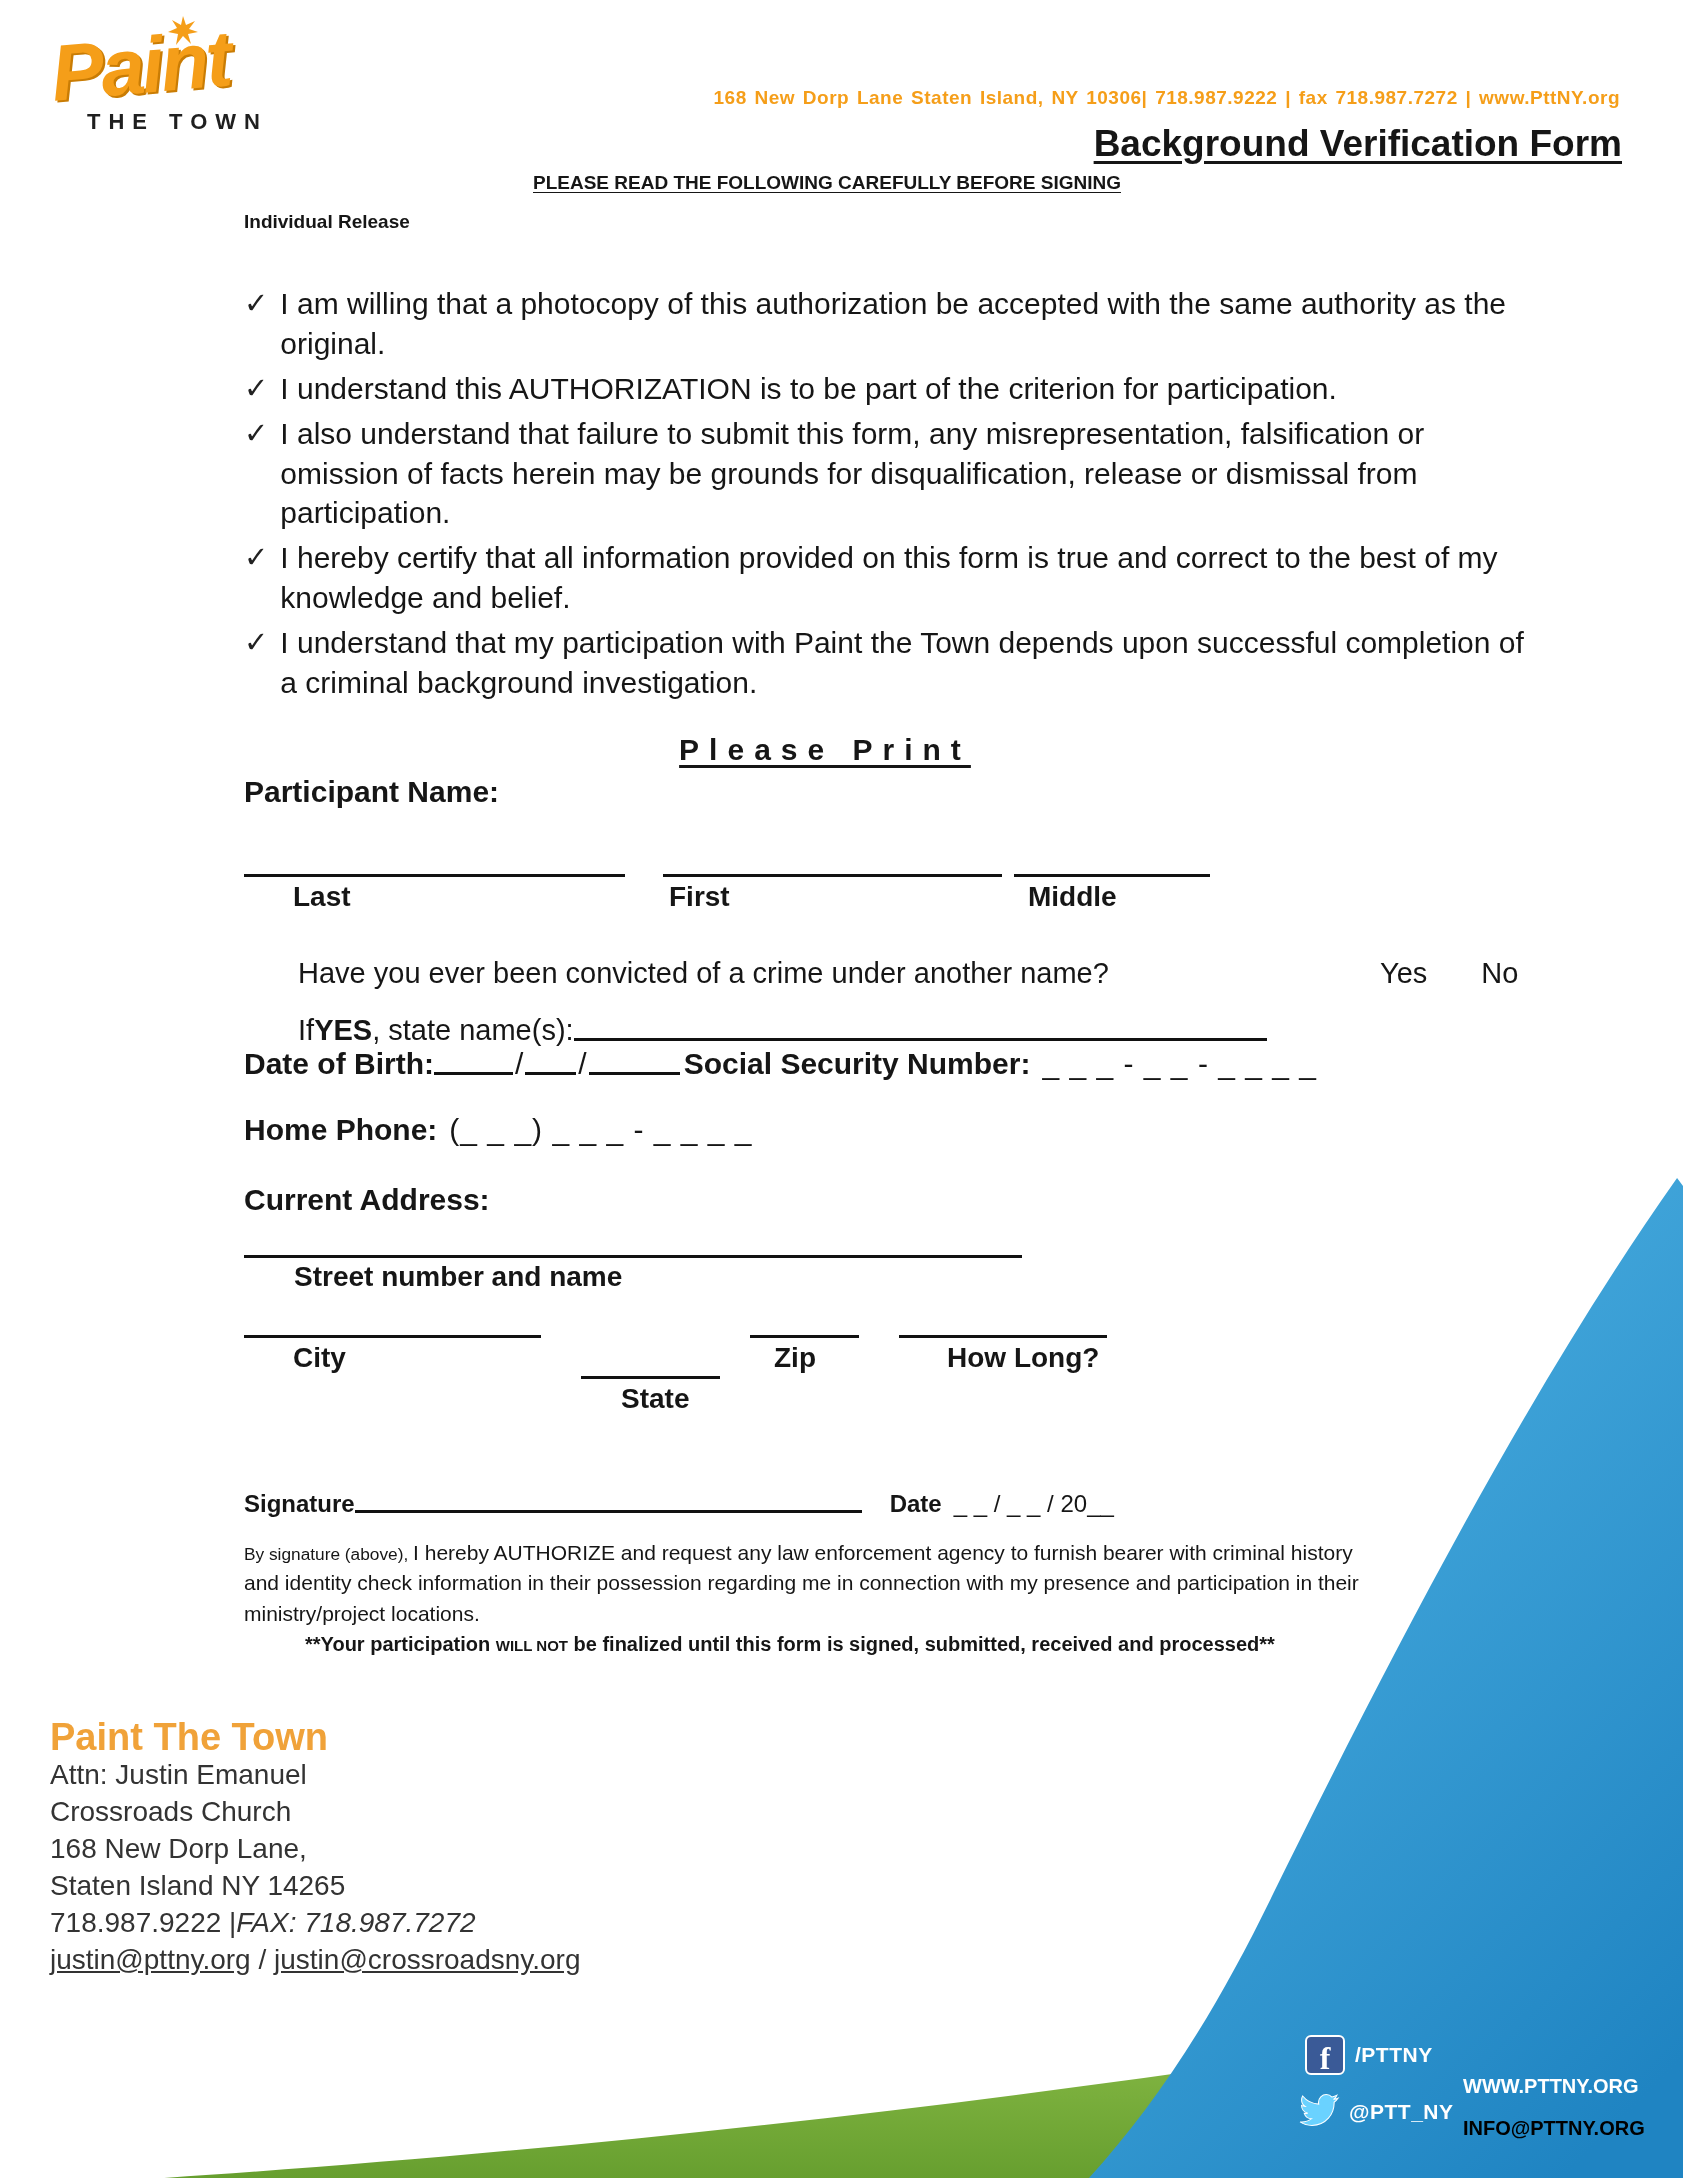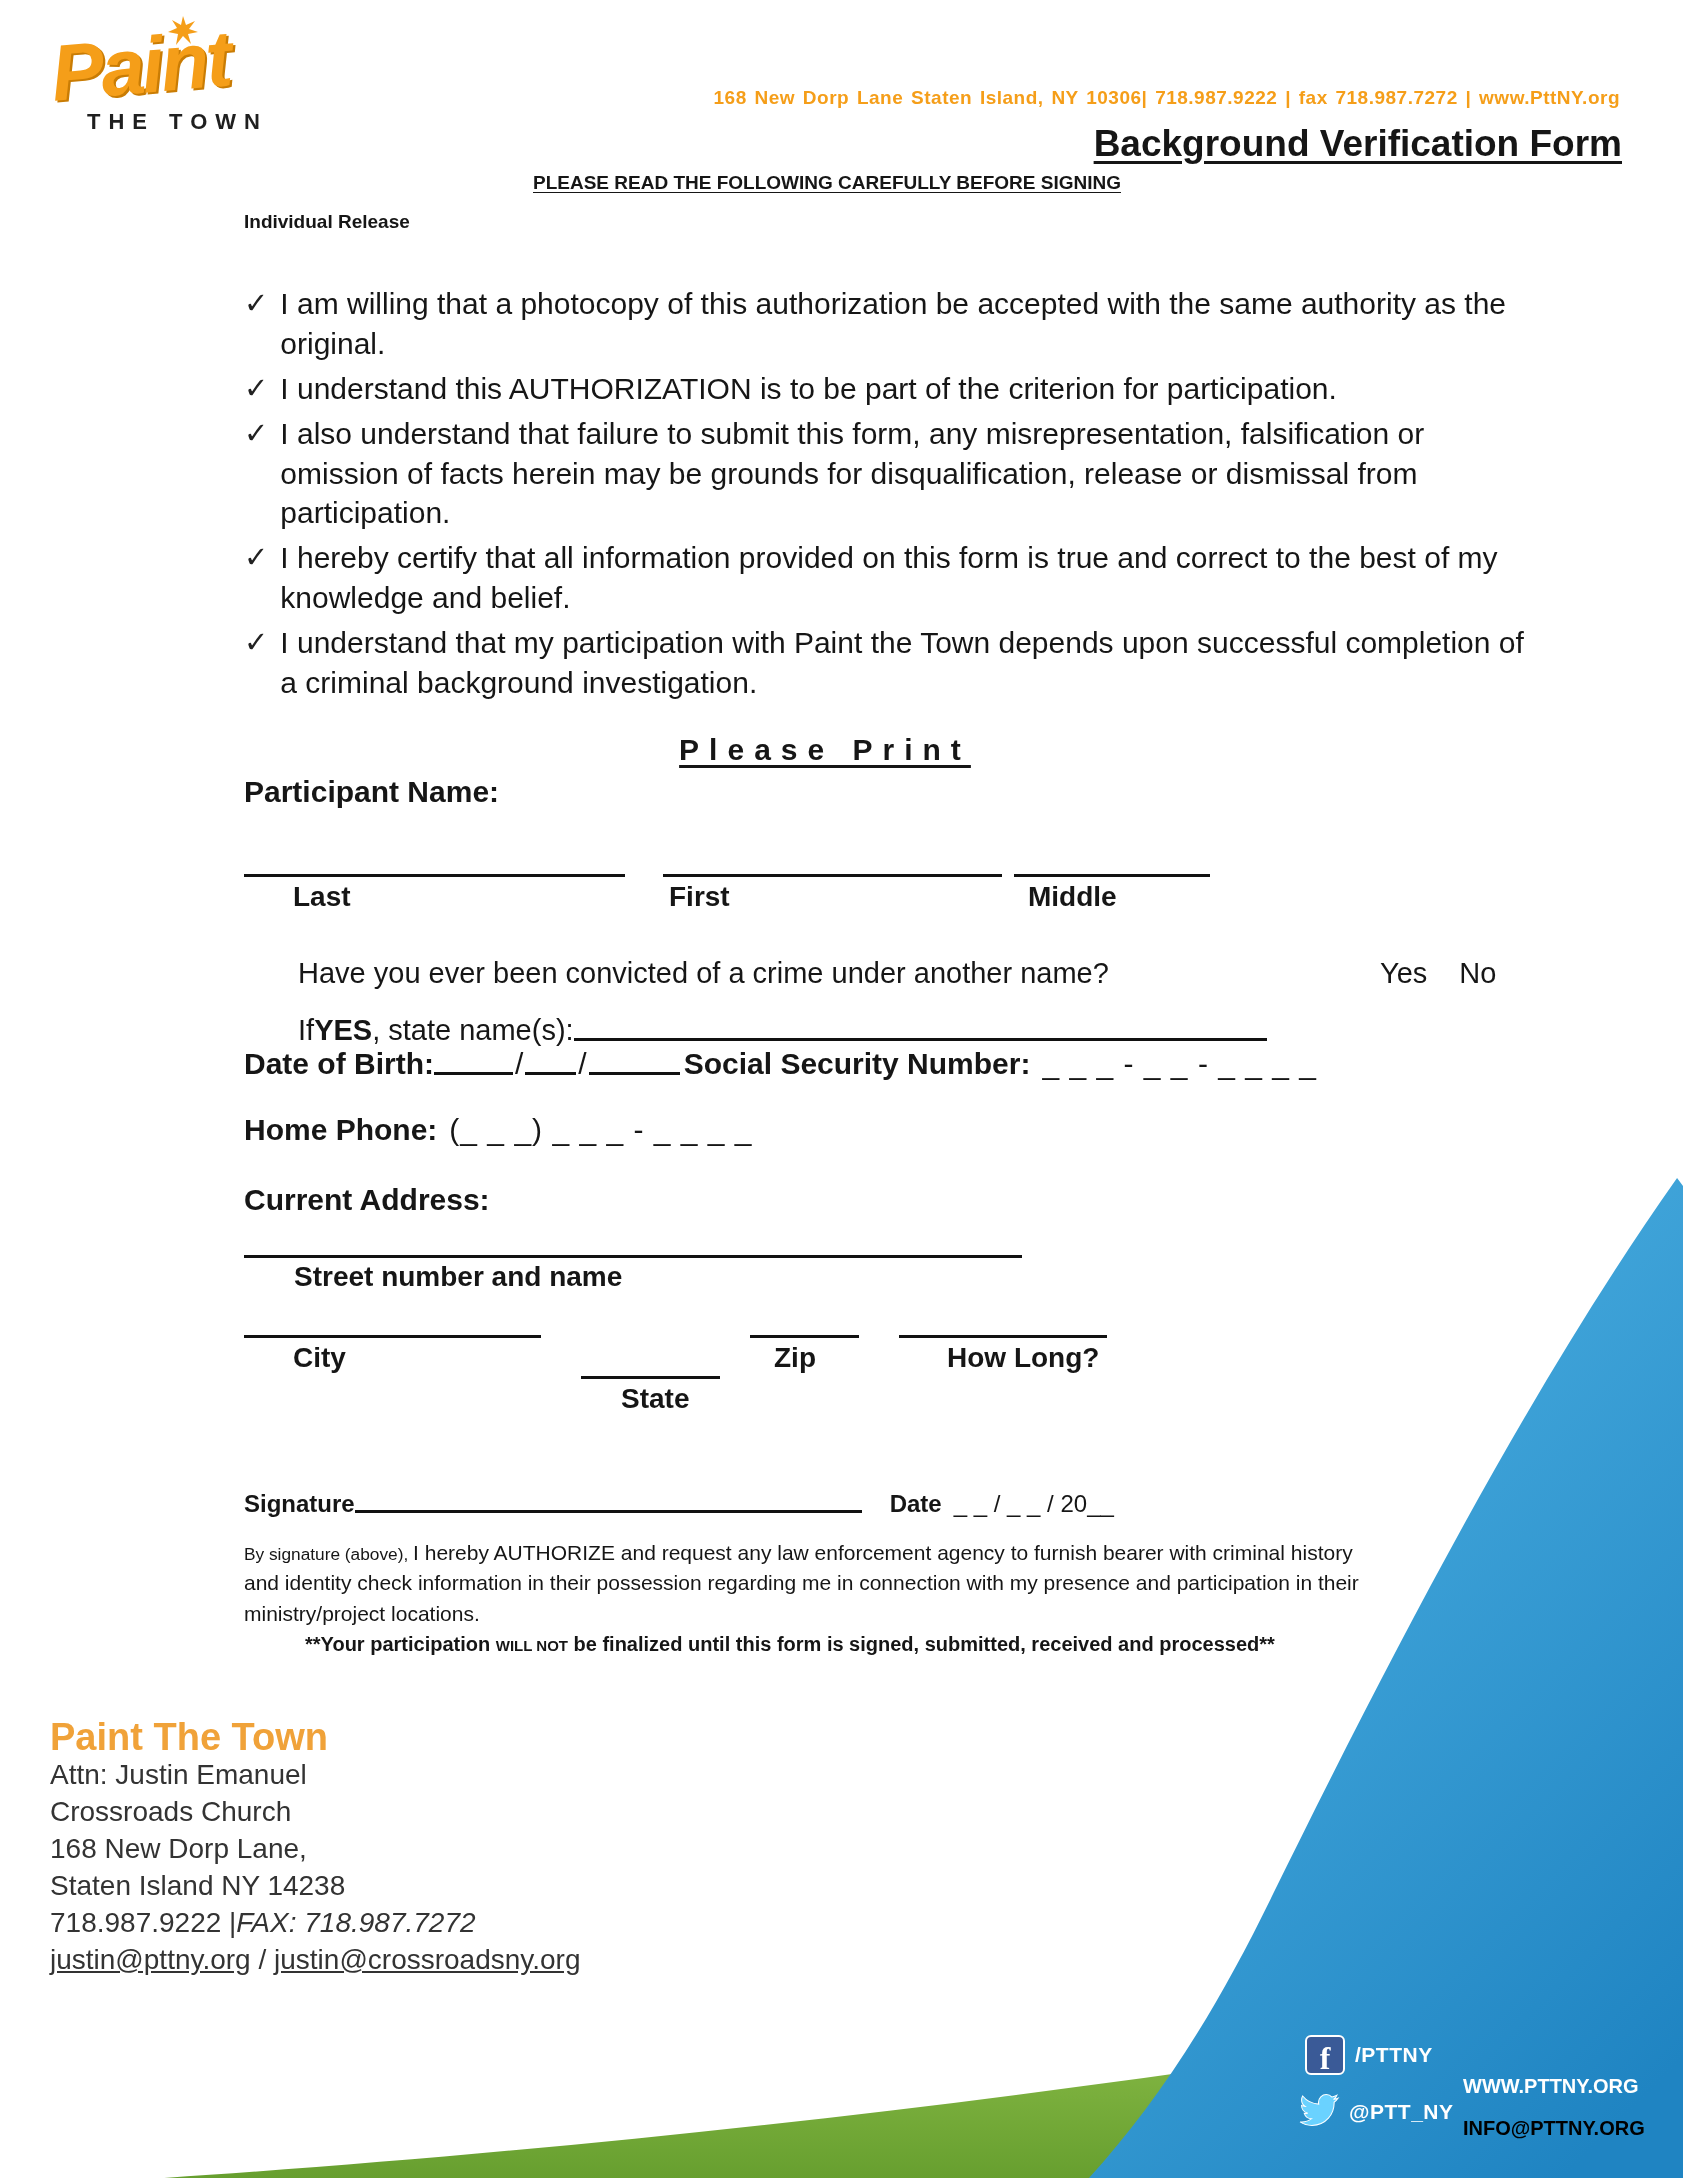--- a/index.html
+++ b/index.html
@@ -64,21 +64,21 @@
   .col-label { font-size: 28px; font-weight: bold; margin-top: 4px; }
   .name-col1 { width: 381px; margin-right: 38px; }
   .name-col1 .col-label { padding-left: 49px; }
   .name-col2 { width: 339px; margin-right: 12px; }
   .name-col2 .col-label { padding-left: 6px; }
   .name-col3 { width: 196px; }
   .name-col3 .col-label { padding-left: 14px; }
 
   .conviction-row { margin-top: 44px; padding-left: 54px; display: flex; font-size: 29px; }
   .conviction-q { width: 1082px; flex: 0 0 auto; }
-  .no-opt { margin-left: 32px; }
+  .no-opt { margin-left: 54px; }
 
   .ifyes-row { margin-top: 24px; padding-left: 54px; display: flex; align-items: flex-end; font-size: 29px; }
   .iy-rule { width: 693px; border-bottom: 3px solid #111; margin-bottom: 6px; }
 
   .dob-row, .phone-row { display: flex; align-items: flex-end; font-size: 30px; }
   .dob-row { }
   .phone-row { margin-top: 32px; }
   .b { font-weight: bold; }
   .blank { display: inline-block; border-bottom: 3px solid #111; margin-bottom: 6px; }
   .dob-b1 { width: 79px; } .dob-b2 { width: 51px; } .dob-b3 { width: 91px; }
@@ -270,21 +270,21 @@
     <span>**Your participation </span><span class="tiny">WILL NOT</span><span> be finalized until this form is signed, submitted, received and processed**</span>
   </div>
 
 </div>
 
 <div class="footer-block">
   <div class="footer-org">Paint The Town</div>
   <div class="footer-line">Attn: Justin Emanuel</div>
   <div class="footer-line">Crossroads Church</div>
   <div class="footer-line">168 New Dorp Lane,</div>
-  <div class="footer-line">Staten Island NY 14238</div>
+  <div class="footer-line">Staten Island NY 14265</div>
   <div class="footer-line">
     <span>718.987.9222 |</span><span class="fax-italic">FAX: 718.987.7272</span>
   </div>
   <div class="footer-line">
     <span class="email-link">justin@pttny.org</span><span> / </span><span class="email-link">justin@crossroadsny.org</span>
   </div>
 </div>
 
 <svg class="swoosh" viewBox="0 0 1700 1010" preserveAspectRatio="none">
   <defs>

